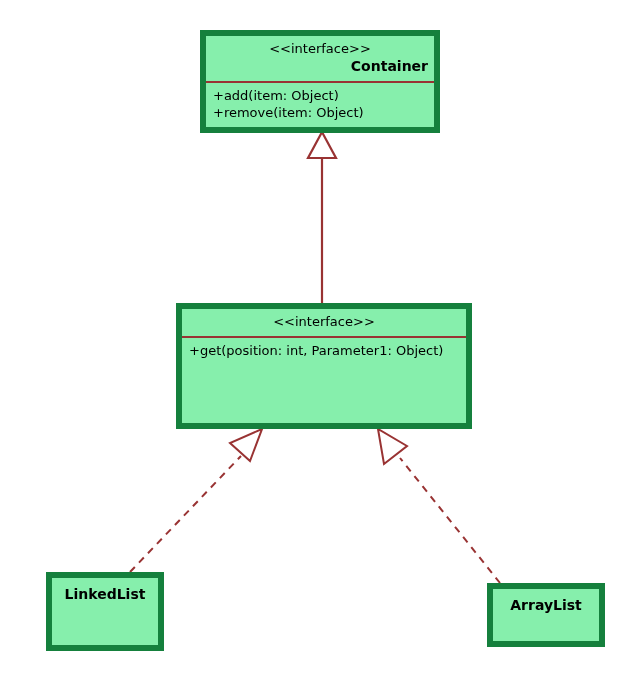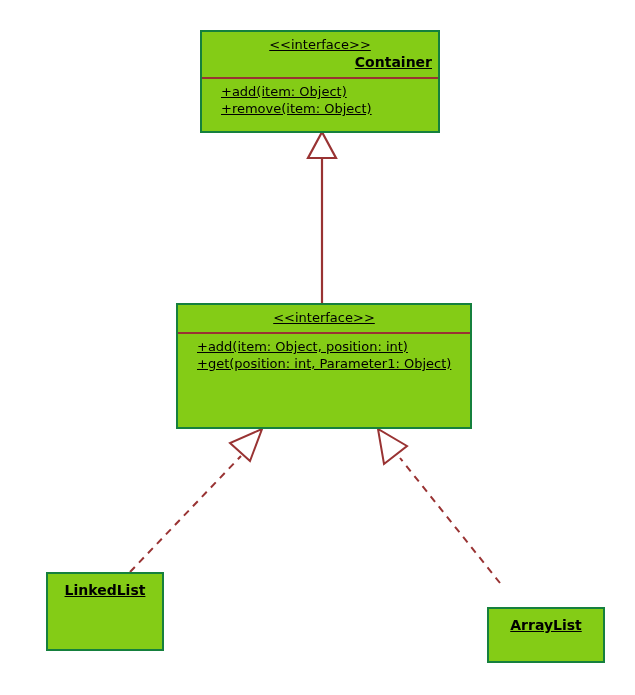--- a/index.html
+++ b/index.html
@@ -22,24 +22,23 @@
     position: absolute;
     left: 0;
     top: 0;
     width: 635px;
     height: 695px;
     pointer-events: none;
   }
   .uml-class {
     position: absolute;
     box-sizing: border-box;
-    background: #84cc16;
-    border: 2px solid #15803d;
+    background: #86efac;
+    border: 6px solid #15803d;
     z-index: 2;
-    text-decoration: underline;
   }
   .class-header {
     box-sizing: border-box;
     text-align: center;
     padding: 5px 6px 6px 6px;
   }
   .class-header.with-divider {
     border-bottom: 2px solid #993333;
   }
   .stereotype {
@@ -56,38 +55,38 @@
     font-weight: bold;
     color: #000000;
     text-align: right;
   }
   .class-name.solo {
     text-align: center;
     padding-top: 2px;
   }
   .compartment-operations {
     box-sizing: border-box;
-    padding: 4px 6px 6px 19px;
+    padding: 4px 6px 6px 7px;
   }
   .operation {
     display: block;
     font-size: 13px;
     line-height: 17px;
     color: #000000;
     white-space: nowrap;
   }
   .empty-compartment {
     height: 100%;
   }
 
   
   #class-container { left: 200px; top: 30px; width: 240px; height: 103px; }
   #class-list      { left: 176px; top: 303px; width: 296px; height: 126px; }
   #class-linkedlist{ left: 46px;  top: 572px; width: 118px; height: 79px; }
-  #class-arraylist { left: 487px; top: 607px; width: 118px; height: 56px; }
+  #class-arraylist { left: 487px; top: 583px; width: 118px; height: 64px; }
 </style>
 </head>
 <body>
 
 <div id="diagram-canvas">
 
   <svg id="connector-layer" viewBox="0 0 635 695" width="635" height="695" xmlns="http://www.w3.org/2000/svg">
 
     <g>
       <line x1="322" y1="303" x2="322" y2="158" stroke="#993333" stroke-width="2.2"></line>
@@ -114,21 +113,20 @@
       <span class="operation">+add(item: Object)</span>
       <span class="operation">+remove(item: Object)</span>
     </div>
   </div>
 
   <div class="uml-class" id="class-list">
     <div class="class-header with-divider">
       <span class="stereotype">&lt;&lt;interface&gt;&gt;</span>
     </div>
     <div class="compartment-operations">
-      <span class="operation">+add(item: Object, position: int)</span>
       <span class="operation">+get(position: int, Parameter1: Object)</span>
     </div>
   </div>
 
   <div class="uml-class" id="class-linkedlist">
     <div class="class-header">
       <span class="class-name solo">LinkedList</span>
     </div>
     <div class="empty-compartment"></div>
   </div>

